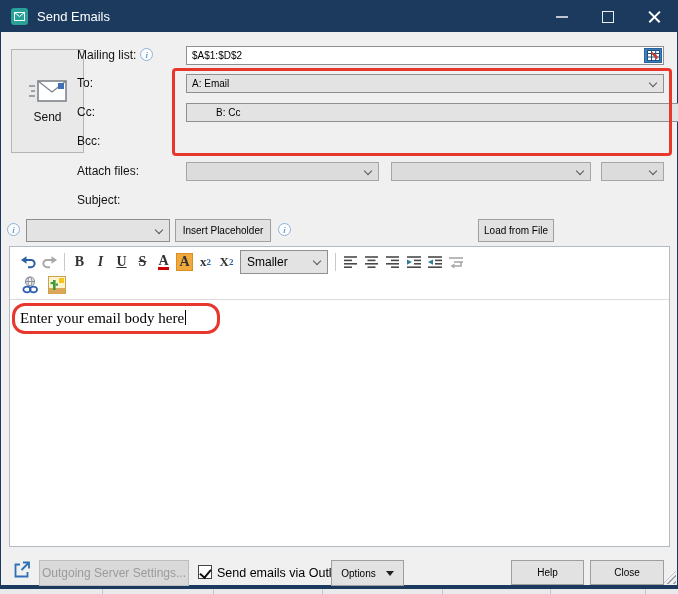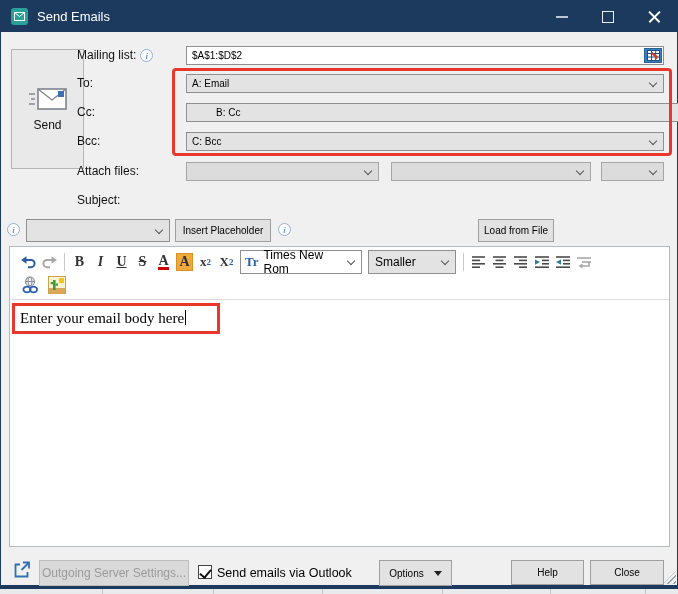--- a/index.html
+++ b/index.html
@@ -14,33 +14,33 @@
   .title-text{color:#fff;font-size:13px;margin-left:9px;text-align:center;}
   .cap{position:absolute;top:0;height:31px;display:flex;align-items:center;justify-content:center;}
   .cap-min{left:544px;width:34px;}
   .cap-min i{display:block;width:12px;height:2px;background:#bdc6d0;}
   .cap-max{left:590px;width:34px;}
   .cap-max i{display:block;width:12px;height:12px;border:1.5px solid #e9edf2;}
   .cap-close{left:636px;width:34px;}
   .x1,.x2{position:absolute;width:15px;height:1.6px;background:#fff;}
   .x1{transform:rotate(45deg);} .x2{transform:rotate(-45deg);}
   
-  .lbl{position:absolute;left:76px;font-size:12px;color:#111;display:flex;align-items:flex-end;}
+  .lbl{position:absolute;left:76px;font-size:12px;color:#111;display:flex;align-items:flex-start;}
   .combo,.textfield,.btn{position:absolute;height:19px;font-size:10px;display:flex;align-items:center;border:1px solid #8f8f8f;}
   .combo{background:#e3e3e3;padding:0 18px 0 5px;}
   .combo.white{background:#fff;}
   .combo.dim{background:#dcdcdc;border-color:#a6a6a6;}
   .textfield{background:#fff;padding:0 20px 0 5px;}
   .chev{position:absolute;right:7px;top:50%;width:6px;height:6px;border-right:1.5px solid #555;border-bottom:1.5px solid #555;transform:translateY(-68%) rotate(45deg);}
   .btn{background:#e2e2e2;border:1px solid #9f9f9f;justify-content:center;cursor:default;}
   .btn.disabled{background:#d9d9d9;border-color:#bdbdbd;color:#9b9b9b;}
   .info{width:13px;height:13px;border-radius:50%;border:1px solid #8fb2d9;color:#6f9cd0;
         font:italic bold 9px "Liberation Serif",serif;display:inline-flex;align-items:center;justify-content:center;background:#fdfdfd;}
   
-  .send-panel{position:absolute;left:10px;top:48px;width:73px;height:120px;background:#e9e9e9;border:1px solid #b5b5b5;
+  .send-panel{position:absolute;left:10px;top:48px;width:73px;height:104px;background:#e9e9e9;border:1px solid #b5b5b5;
               display:flex;flex-direction:column;align-items:center;justify-content:center;font-size:12px;color:#111;}
   .send-panel svg{margin-bottom:6px;}
   
   .annot{position:absolute;border:3px solid #e8382e;border-radius:4px;pointer-events:none;z-index:5;}
   
   .range-btn{position:absolute;right:1px;top:1px;width:18px;height:15px;background:#3a7ebf;border:1px solid #2a6299;display:flex;align-items:center;justify-content:center;}
   
   .editor{position:absolute;left:8px;top:245px;width:661px;height:301px;background:#fff;border:1px solid #b3bac1;}
   .tbar{display:flex;align-items:center;padding:3px 6px 1px 8px;height:28px;}
   .tbtn{min-width:21px;height:22px;display:flex;align-items:center;justify-content:center;font:bold 14px "Liberation Serif",serif;color:#333;}
@@ -51,21 +51,21 @@
   .t-color{border-bottom:3px solid #cc0000;line-height:12px;}
   .t-high{background:#f2a93c;padding:0 2px;border:1px solid #d89020;}
   .t-supsub{font-weight:bold;font-size:13px;}
   .t-supsub sup,.t-supsub sub{font-size:9px;color:#2b5f9e;}
   .fontcombo{position:relative;width:122px;height:24px;background:#fff;border:1px solid #8f8f8f;display:flex;align-items:center;padding:0 16px 0 4px;font-size:12px;margin:0 3px;}
   .fonticon{font:bold 13px "Liberation Serif",serif;color:#2b5f9e;margin-right:5px;}
   .sizecombo{position:relative;width:88px;height:24px;background:#e3e3e3;border:1px solid #8f8f8f;display:flex;align-items:center;padding:0 16px 0 6px;font-size:12px;margin:0 3px;}
   .tbar2{display:flex;align-items:center;gap:8px;padding:2px 0 3px 12px;height:24px;}
   .divline{border-top:1px solid #dcdcdc;}
   .editor-body{position:relative;height:244px;}
-  .body-annot{position:absolute;left:2px;top:3px;width:208px;height:31px;border:3px solid #e8382e;border-radius:0;display:flex;align-items:center;}
+  .body-annot{position:absolute;left:2px;top:3px;width:208px;height:31px;border:3px solid #e8382e;border-radius:13px;display:flex;align-items:center;}
   .body-text{font:15px "Liberation Serif",serif;color:#000;padding-left:5px;white-space:nowrap;}
   .caret{display:inline-block;width:1px;height:15px;background:#000;margin-left:1px;vertical-align:-2px;}
   
   .checkbox{position:absolute;left:197px;top:564px;width:14px;height:14px;background:#fff;border:1px solid #444;}
   .checkbox::after{content:"";position:absolute;left:2.5px;top:0.5px;width:5px;height:9px;border:solid #111;border-width:0 2px 2px 0;transform:rotate(40deg);}
   .opt-caret{width:0;height:0;border-left:4px solid transparent;border-right:4px solid transparent;border-top:5px solid #222;margin-left:10px;}
   .grip{position:absolute;right:1px;bottom:1px;width:13px;height:13px;
         background:repeating-linear-gradient(135deg,#98a0a8 0 1.2px,transparent 1.2px 4px);
         clip-path:polygon(100% 0,100% 100%,0 100%);}
   .ticks{position:absolute;left:0;top:589px;width:678px;height:5px;background:#e9eaeb;}
@@ -137,24 +137,20 @@
     <div class="combo" style="left:185px;top:73px;width:478px;">
       <span>A: Email</span>
       <span class="chev"></span>
     </div>
     <div class="lbl" style="top:104px;">Cc:</div>
     <div class="combo" style="left:185px;top:102px;width:574px;padding-left:29px;">
       <span>B: Cc</span>
       <span class="chev"></span>
     </div>
     <div class="lbl" style="top:133px;">Bcc:</div>
-    <div class="combo" style="left:185px;top:131px;width:478px;">
-      <span>C: Bcc</span>
-      <span class="chev"></span>
-    </div>
 
     <div class="annot" style="left:171px;top:67px;width:500px;height:88px;"></div>
 
     <div class="lbl" style="top:163px;">Attach files:</div>
     <div class="combo dim" style="left:185px;top:161px;width:193px;">
       <span class="chev"></span>
     </div>
     <div class="combo dim" style="left:390px;top:161px;width:200px;">
       <span class="chev"></span>
     </div>
@@ -202,25 +198,20 @@
             <span class="t-high">A</span>
           </span>
         <span class="tbtn t-supsub">
             <span>x</span>
             <sup>2</sup>
           </span>
         <span class="tbtn t-supsub">
             <span>X</span>
             <sub>2</sub>
           </span>
-        <span class="fontcombo">
-          <span class="fonticon">Tr</span>
-          <span>Times New Rom</span>
-          <span class="chev"></span>
-        </span>
         <span class="sizecombo">
           <span>Smaller</span>
           <span class="chev"></span>
         </span>
         <span class="tsep"></span>
         <span class="tbtn">
           <svg width="15" height="14" viewBox="0 0 15 14">
             <g stroke="#4a4a4a" stroke-width="1.6">
                 <line x1="1" y1="2" x2="14" y2="2"></line>
                 <line x1="1" y1="5.4" x2="9" y2="5.4"></line>
@@ -314,21 +305,21 @@
     <span style="position:absolute;left:11px;top:559px;">
       <svg width="20" height="20" viewBox="0 0 20 20">
         <path d="M8 4.5 H3.5 V16.5 H15.5 V12" fill="none" stroke="#2e6fb5" stroke-width="1.8"></path>
         <polyline points="11,2.5 17,2.5 17,8.5" fill="none" stroke="#2e6fb5" stroke-width="1.8"></polyline>
         <line x1="9.5" y1="10" x2="16.5" y2="3" stroke="#2e6fb5" stroke-width="1.8"></line>
       </svg>
     </span>
     <div class="btn disabled" style="left:38px;top:559px;width:150px;height:26px;font-size:12px;">Outgoing Server Settings...</div>
     <span class="checkbox"></span>
     <span style="position:absolute;left:216px;top:565px;font-size:12.5px;">Send emails via Outlook</span>
-    <div class="btn" style="left:330px;top:559px;width:73px;height:26px;margin-left:48px;">
+    <div class="btn" style="left:330px;top:559px;width:73px;height:26px;">
       <span>Options</span>
       <span class="opt-caret"></span>
     </div>
     <div class="btn" style="left:510px;top:559px;width:73px;height:25px;">Help</div>
     <div class="btn" style="left:589px;top:559px;width:74px;height:25px;">Close</div>
 
     <span class="grip"></span>
   </div>
 
   <div class="ticks">

